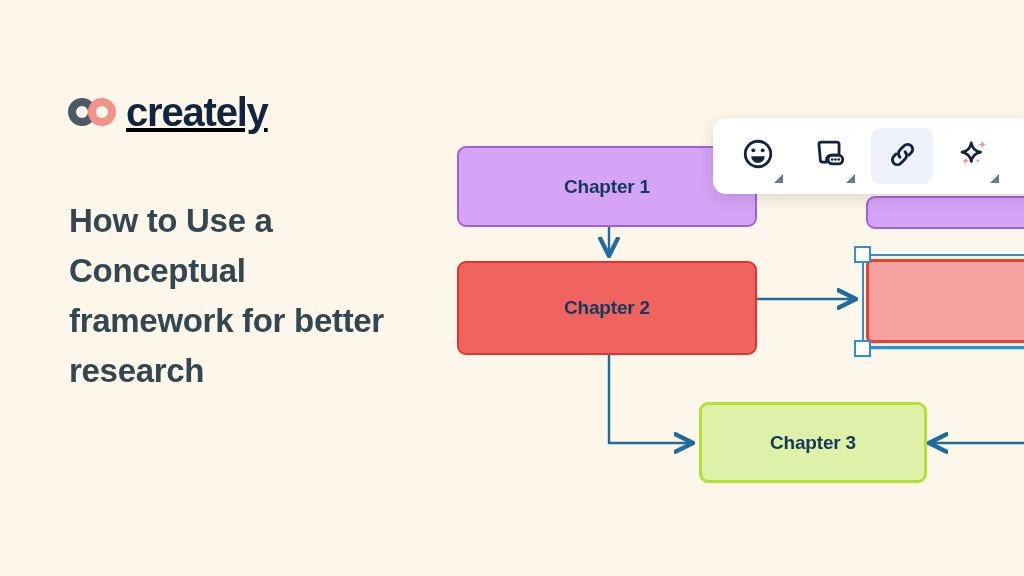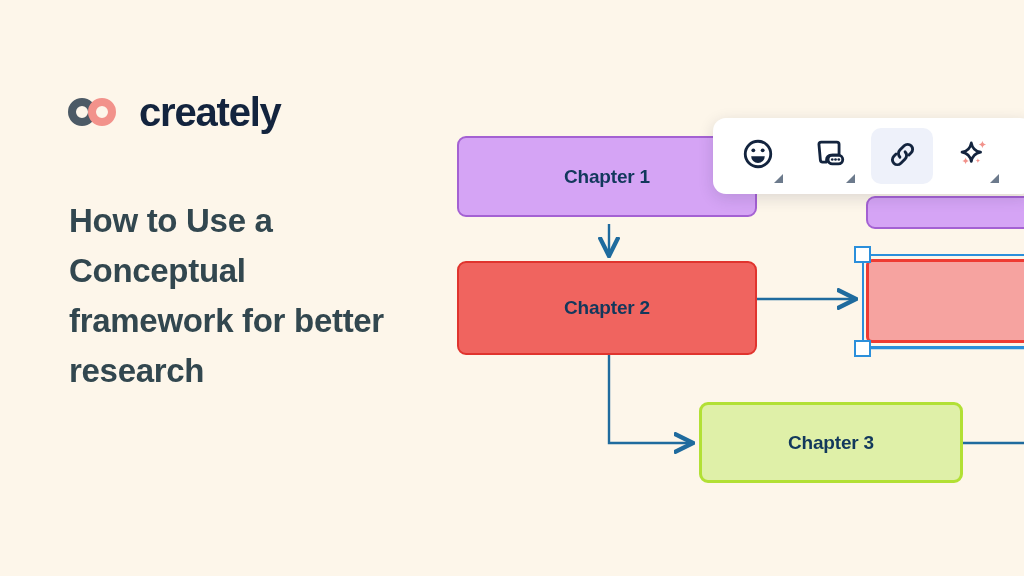--- a/index.html
+++ b/index.html
@@ -6,21 +6,21 @@
   body{
     width:1024px;height:576px;
     background:#FDF6EA;
     font-family:"Liberation Sans", sans-serif;
     overflow:hidden;
     position:relative;
   }
   .stage{position:absolute;inset:0;}
 
   
-  .logo{position:absolute;left:68px;top:92px;display:flex;align-items:center;gap:13px;}
+  .logo{position:absolute;left:68px;top:92px;display:flex;align-items:center;gap:0;text-decoration:underline;}
   .logo-mark{position:relative;width:58px;height:34px;}
   .ring{position:absolute;top:3px;width:28px;height:28px;border-radius:50%;box-sizing:border-box;}
   .ring-left{left:0;border:8px solid #4C5A66;}
   .ring-right{left:20px;border:8px solid #F2928B;}
   .logo-word{
     font-size:40px;font-weight:700;color:#13243E;
     letter-spacing:-1.2px;line-height:1;
   }
 
   .headline{
@@ -30,29 +30,29 @@
   }
 
   
   .node{
     position:absolute;box-sizing:border-box;
     display:flex;align-items:center;justify-content:center;
     font-weight:700;font-size:19px;color:#12385C;
     letter-spacing:-0.2px;
   }
   #node-ch1{
-    left:457px;top:136px;width:300px;height:81px;
+    left:457px;top:146px;width:300px;height:81px;
     background:#D5A4F5;border:2px solid #A461D3;border-radius:9px;
   }
   #node-ch2{
     left:457px;top:261px;width:300px;height:94px;
     background:#F0645F;border:2px solid #E0342E;border-radius:9px;
   }
   #node-ch3{
-    left:699px;top:402px;width:264px;height:81px;
+    left:699px;top:402px;width:228px;height:81px;
     background:#DFF0A8;border:3px solid #B2E035;border-radius:9px;
   }
   #node-purple2{
     left:866px;top:196px;width:210px;height:33px;
     background:#D5A4F5;border:2px solid #A461D3;border-radius:9px;
   }
   #node-entity{
     left:866px;top:259px;width:200px;height:84px;
     background:#F6A3A0;border:3px solid #EE3B33;border-radius:6px;
     justify-content:flex-end;padding-right:4px;

